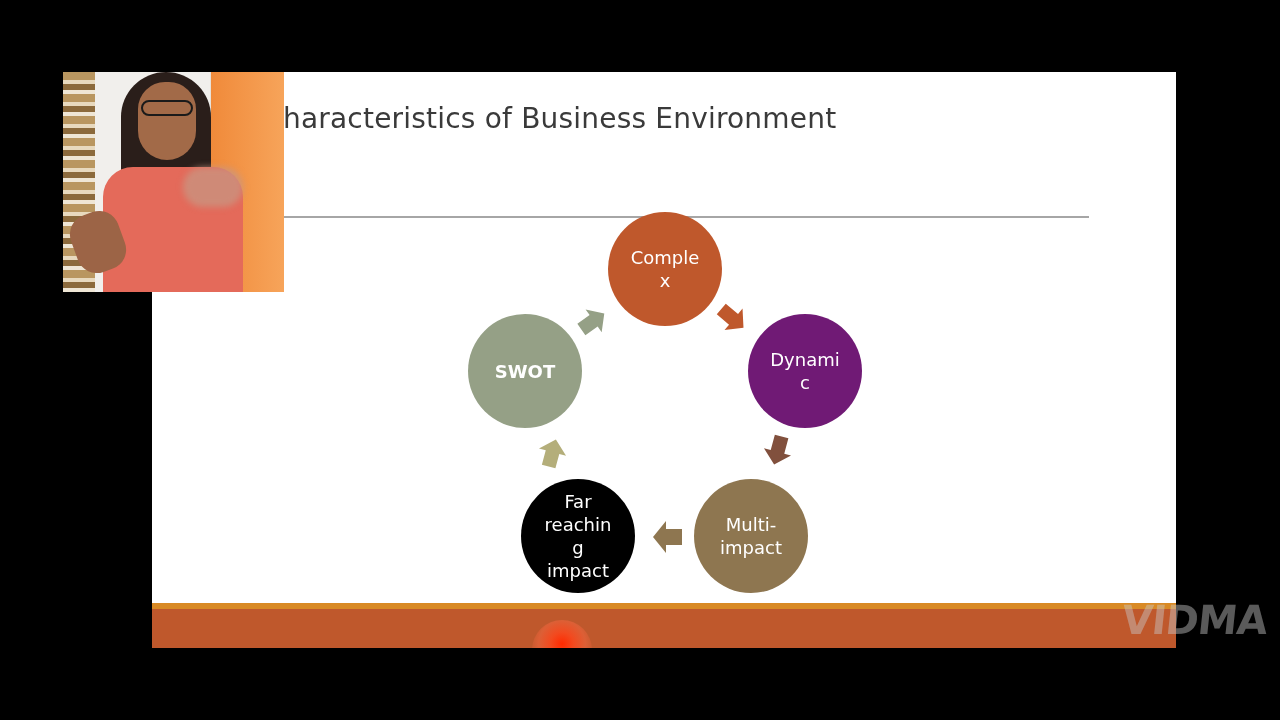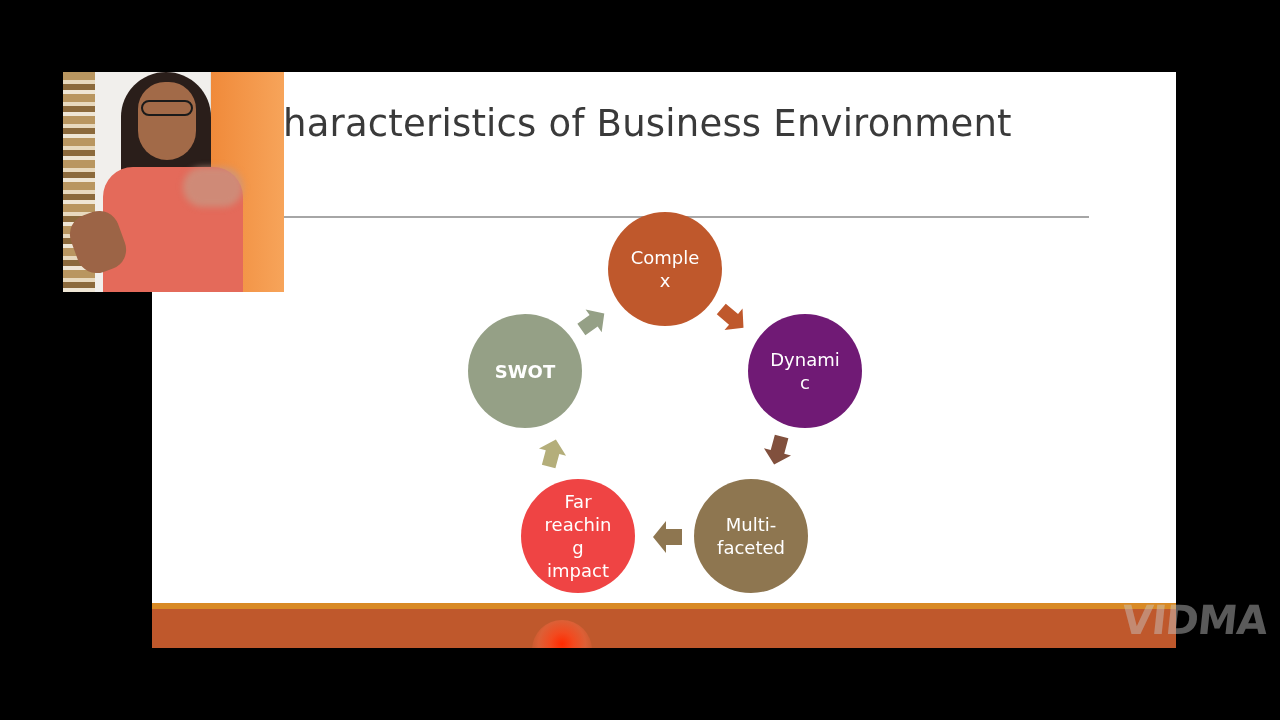--- a/index.html
+++ b/index.html
@@ -23,37 +23,37 @@
   .wc-body { position:absolute; left:40px; top:95px; width:140px; height:130px; background:#e46a5a; border-radius:30px 30px 0 0; }
   .wc-hand { position:absolute; left:10px; top:140px; width:50px; height:60px; background:#9c6446; border-radius:20px; transform:rotate(-20deg); }
   .wc-hand2 { position:absolute; left:120px; top:95px; width:60px; height:40px; background:rgba(200,150,130,0.75); border-radius:20px; filter:blur(3px); }
   .watermark { position:absolute; left:1122px; top:600px; width:146px; height:40px; font-family:"DejaVu Sans", sans-serif; font-weight:bold; font-size:40px; letter-spacing:-1px; color:rgba(200,200,200,0.45); transform:scaleY(1.0) skewX(-6deg); line-height:40px; }
 </style>
 </head>
 <body>
 
 <div class="slide">
   <div class="title">
-    <span style="position:absolute; left:131px; top:0; font-size:37px;">haracteristics of Business Environment</span>
+    <span style="position:absolute; left:131px; top:0; font-size:28px;">haracteristics of Business Environment</span>
   </div>
   <div class="rule"></div>
 
   <div class="circle" style="left:456px; top:140px; width:114px; height:114px; background:#bf582c;text-align:center;">
     <span>Comple
 x</span>
   </div>
   <div class="circle" style="left:596px; top:242px; width:114px; height:114px; background:#701a75;">
     <span>Dynami
 c</span>
   </div>
   <div class="circle" style="left:542px; top:407px; width:114px; height:114px; background:#8e7650;">
     <span>Multi-
-faceted</span>
+impact</span>
   </div>
-  <div class="circle" style="left:369px; top:407px; width:114px; height:114px; background:#ef4444;">
+  <div class="circle" style="left:369px; top:407px; width:114px; height:114px; background:#000000;">
     <span>Far
 reachin
 g
 impact</span>
   </div>
   <div class="circle" style="left:316px; top:242px; width:114px; height:114px; background:#95a086;font-weight:bold;">
     <span>SWOT</span>
   </div>
 
   <svg class="arrow" style="left:560px; top:226px;" width="40" height="40" viewBox="0 0 40 40">

